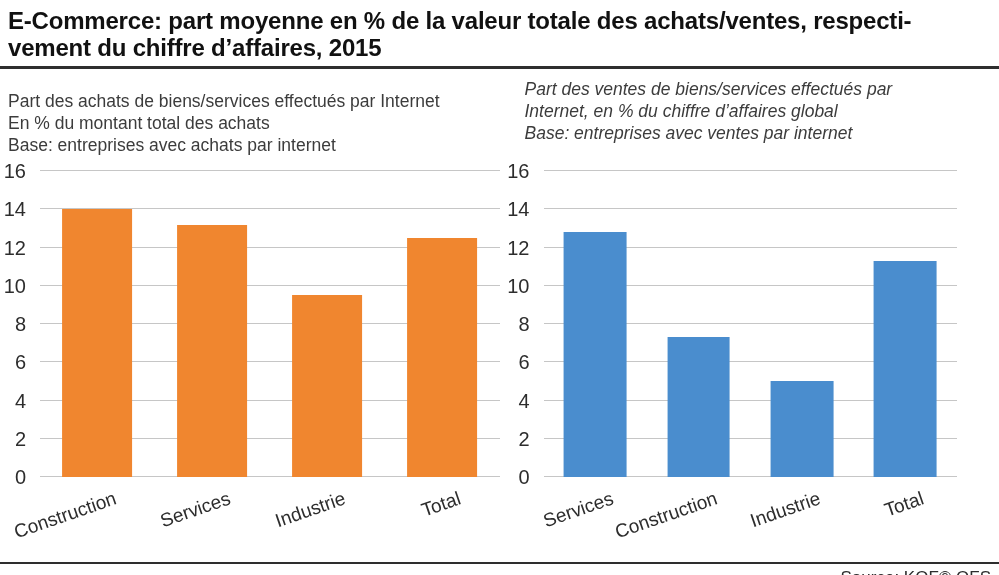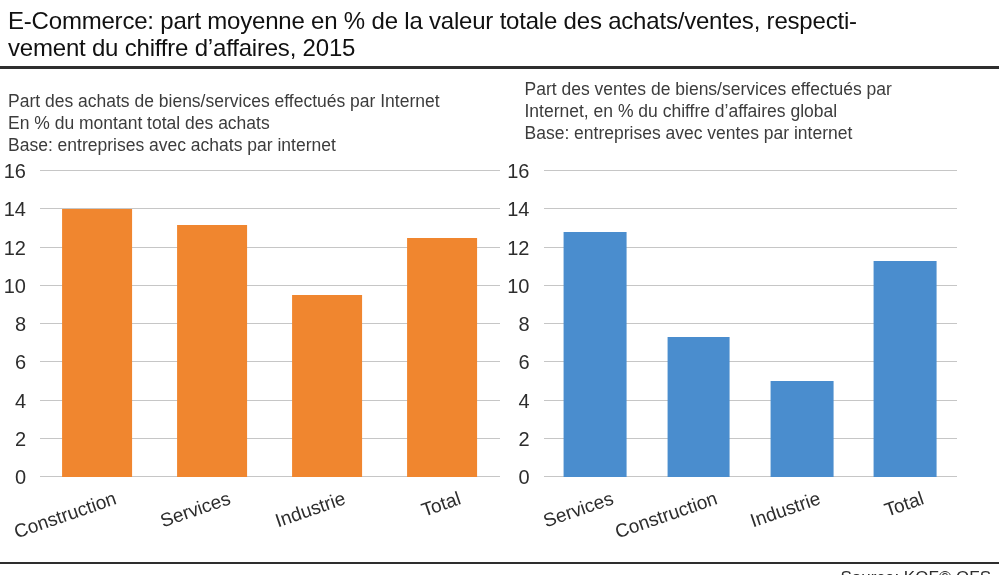--- a/index.html
+++ b/index.html
@@ -9,33 +9,33 @@
     font-family:"Liberation Sans", sans-serif;
     color:#1a1a1a;
     position:relative;
     overflow:hidden;
   }
   .header {
     padding:7px 10px 5px 8px;
     border-bottom:3px solid #2e2e2e;
   }
   .title {
-    font-size:24px; font-weight:normal; line-height:27px;
+    font-size:24px; font-weight:bold; line-height:27px;
     white-space:pre-line; letter-spacing:-0.2px; color:#111;
   }
   .subtitles { display:flex; }
   .subtitle {
     width:50%;
     padding-top:9px;
     font-size:17.5px; line-height:22px;
     color:#3c3c3c;
     white-space:pre-line;
   }
   .subtitle.left { padding-left:8px;margin-top:12px; }
-  .subtitle.right { padding-left:25px; }
+  .subtitle.right { padding-left:25px;font-style:italic; }
 
   .charts { display:flex; margin-top:15px; }
   .panel { width:50%; display:flex; }
   .yaxis {
     width:40px; position:relative; height:306px; flex:0 0 40px;
   }
   .panel.right .yaxis { flex:0 0 44px; width:44px; }
   .ytick {
     position:absolute; right:14px; transform:translateY(50%);
     font-size:20px; color:#2d2d2d; line-height:1;

